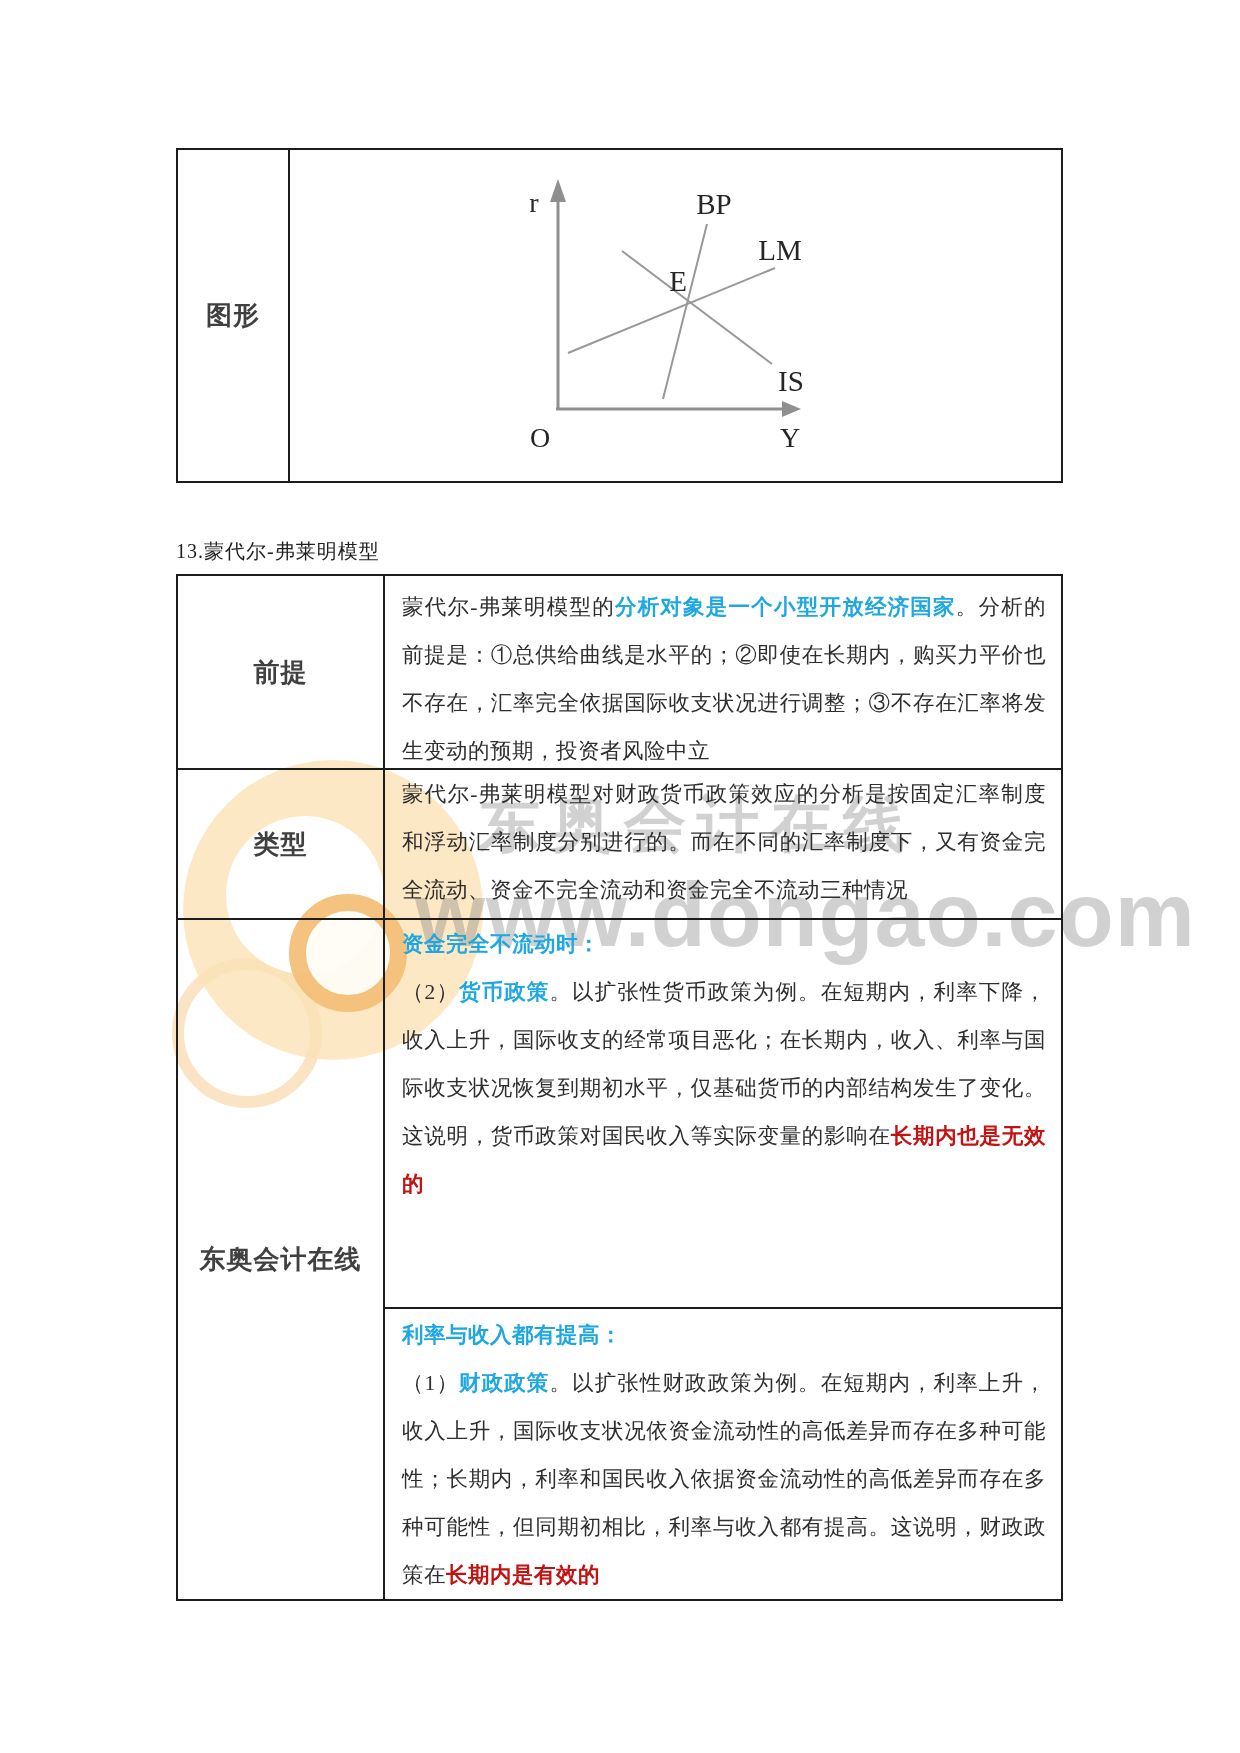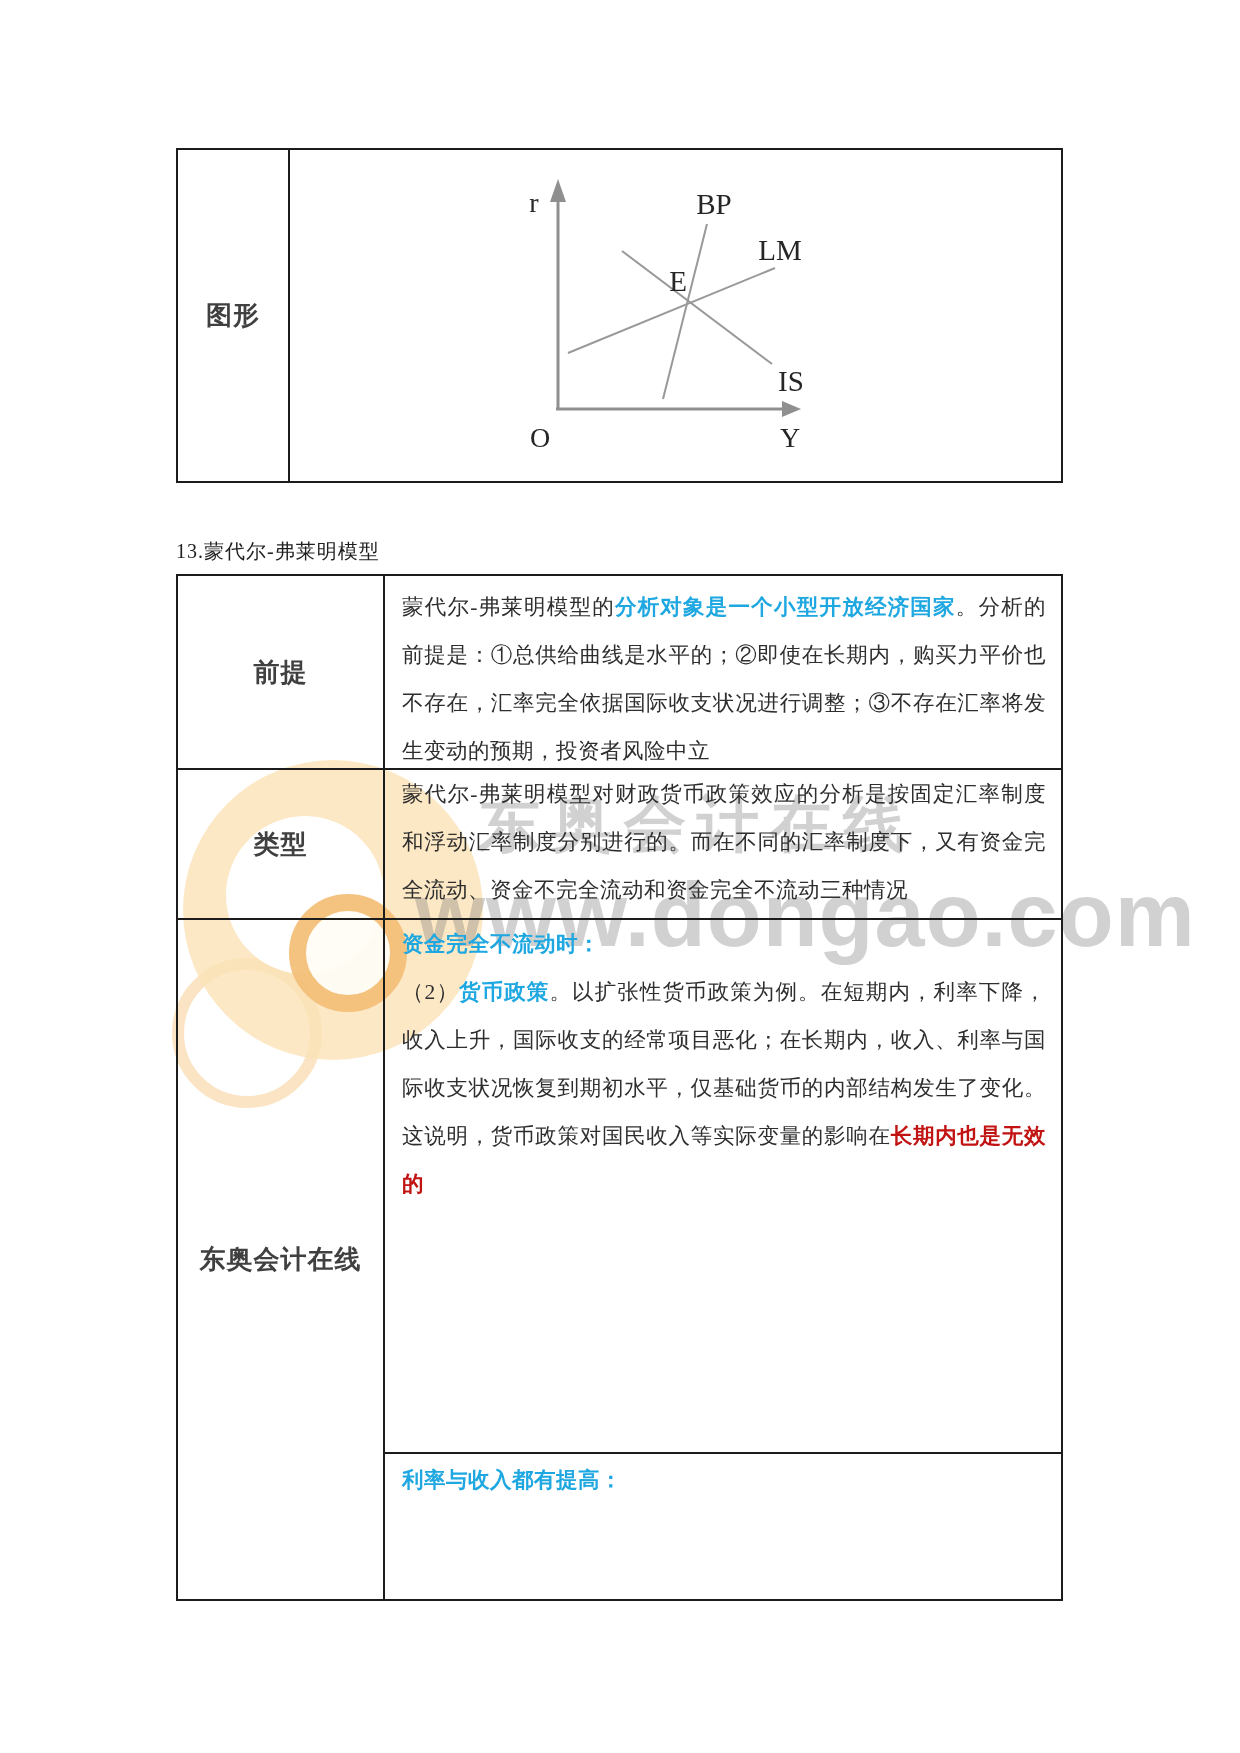--- a/index.html
+++ b/index.html
@@ -130,19 +130,20 @@
 
       <div class="t2row t2row-fixed">
         <div class="label-cell">东奥会计在线</div>
         <div class="content-cell col2">
           <div class="sec1">
             <div class="para"><span class="hl-blue">资金完全不流动时：</span></div>
             <div class="para"><span>（2）</span><span class="hl-blue">货币政策</span><span>。以扩张性货币政策为例。在短期内，利率下降，收入上升，国际收支的经常项目恶化；在长期内，收入、利率与国际收支状况恢复到期初水平，仅基础货币的内部结构发生了变化。这说明，货币政策对国民收入等实际变量的影响在</span><span class="hl-red">长期内也是无效的</span></div>
           </div>
           <div class="sec2">
             <div class="para"><span class="hl-blue">利率与收入都有提高：</span></div>
+            <div class="para"><span>（1）</span><span class="hl-blue">财政政策</span><span>。以扩张性财政政策为例。在短期内，利率上升，收入上升，国际收支状况依资金流动性的高低差异而存在多种可能性；长期内，利率和国民收入依据资金流动性的高低差异而存在多种可能性，但同期初相比，利率与收入都有提高。这说明，财政政策在</span><span class="hl-red">长期内是有效的</span></div>
           </div>
         </div>
       </div>
 
     </div>
   </div>
 </div>
 
 </body></html>

